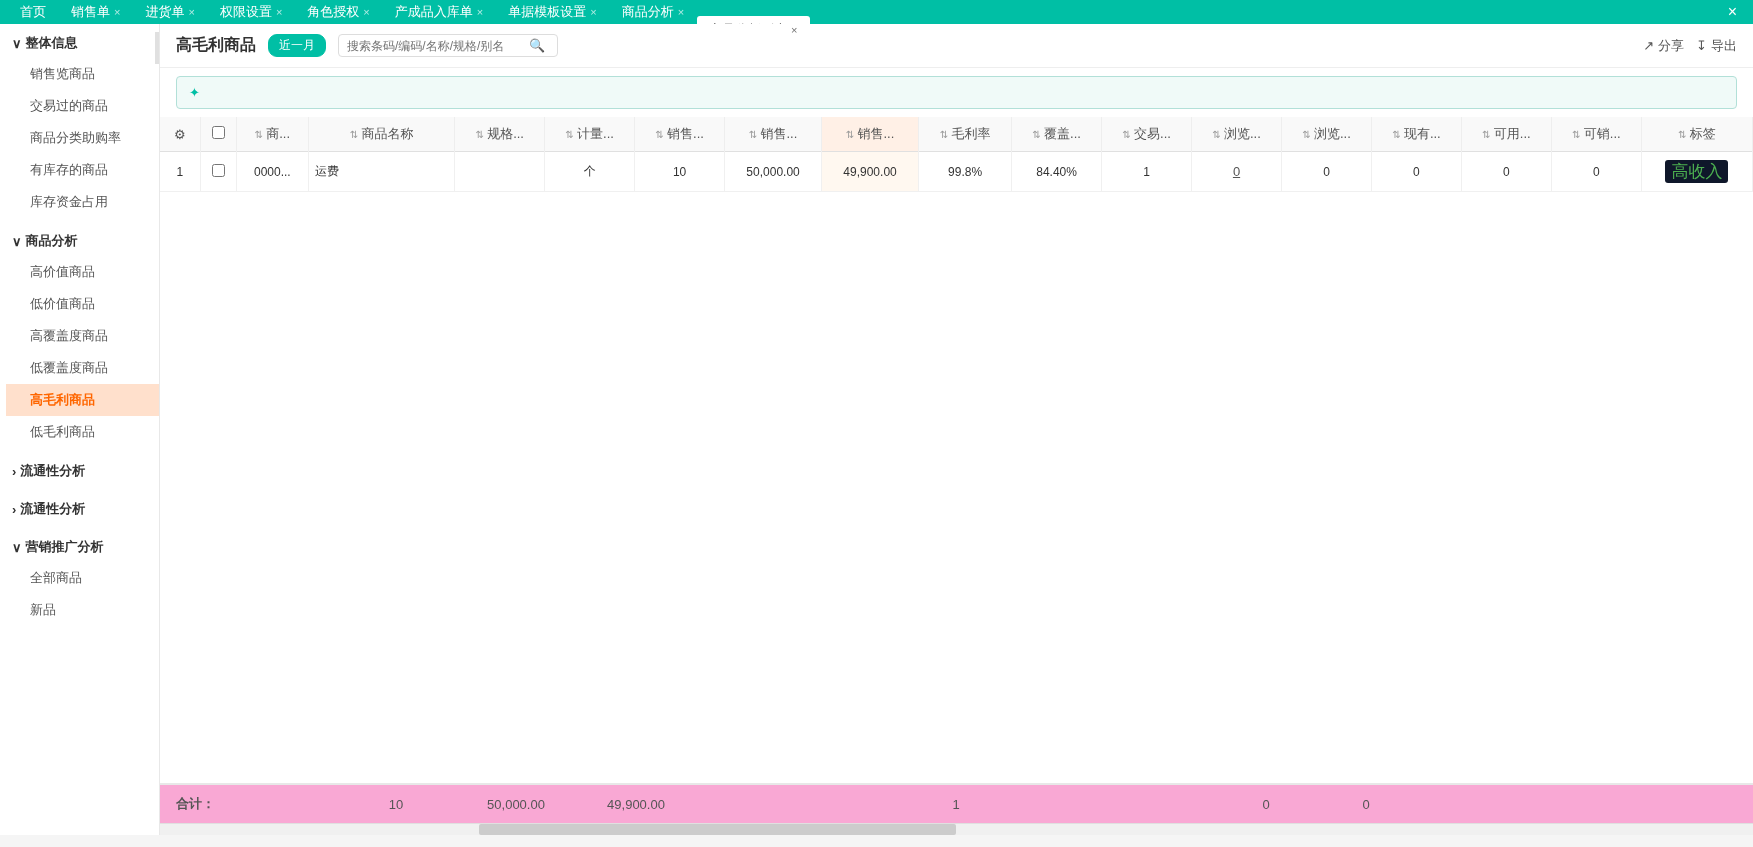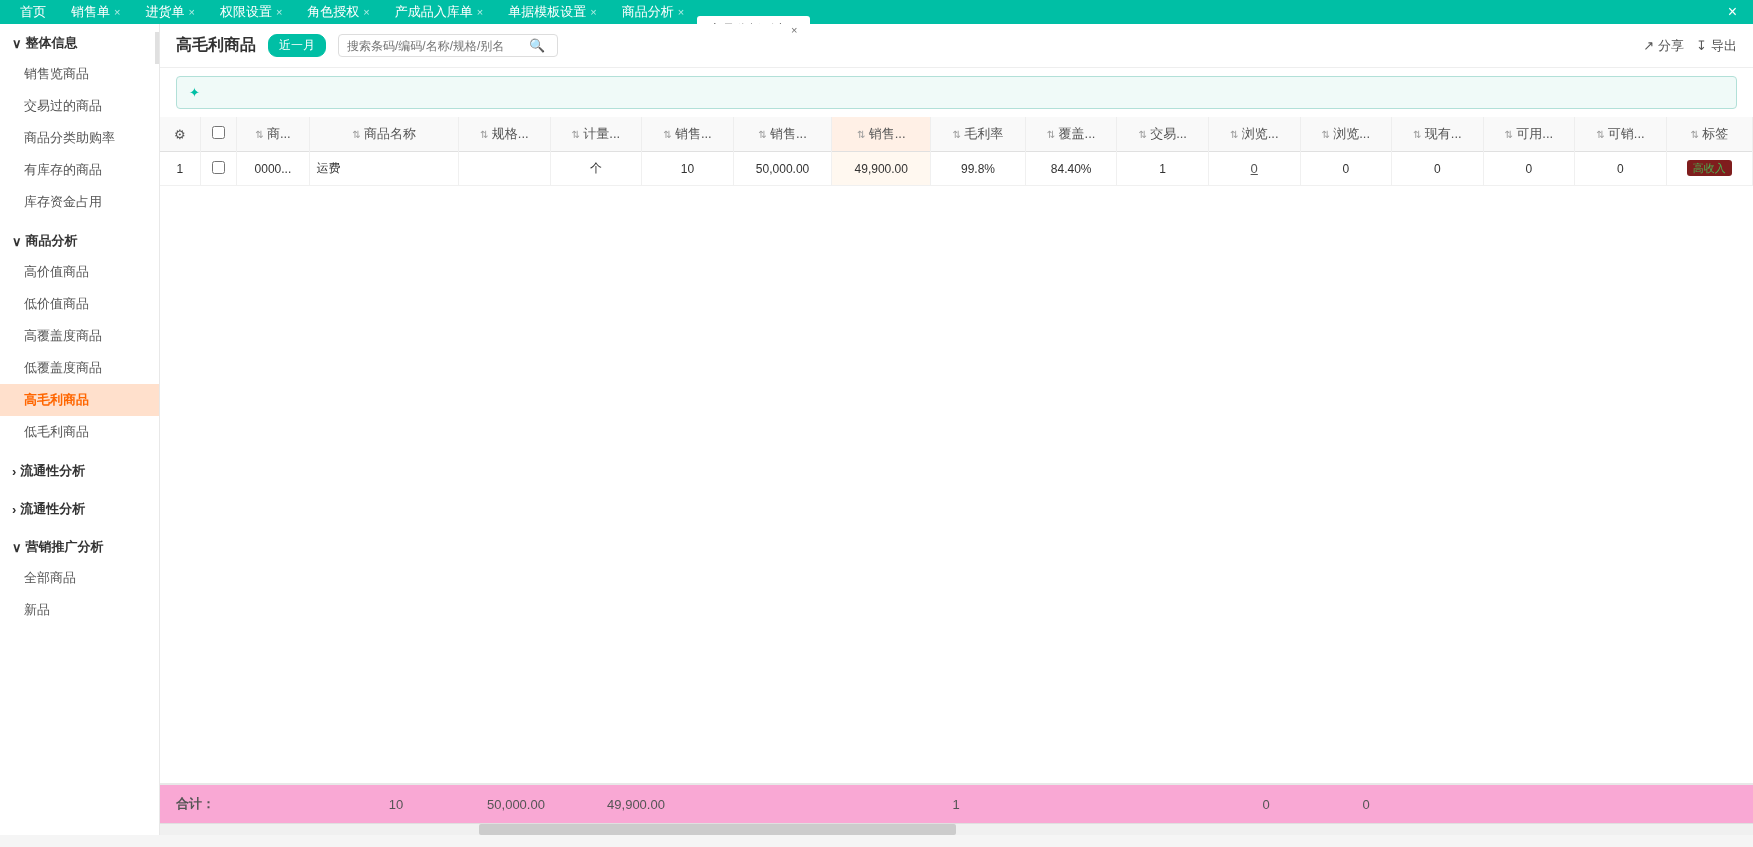--- a/index.html
+++ b/index.html
@@ -78,20 +78,21 @@
       font-weight: bold;
       font-size: 12px;
       cursor: pointer;
       gap: 4px;
     }
     .sidebar-item {
       padding: 7px 12px 7px 24px;
       color: #555;
       cursor: pointer;
       font-size: 12px;
+      margin-left: 6px;
     }
     .sidebar-item.active { background: #ffe0cc; color: #ff6600; font-weight: bold; }
 
     
     .content-area {
       flex: 1;
       display: flex;
       flex-direction: column;
       background: #fff;
       overflow: hidden;
@@ -194,25 +195,25 @@
     thead th .sort-icon { color: #999; font-size: 10px; }
     tbody tr { border-bottom: 1px solid #f0f0f0; }
     tbody td {
       padding: 8px 6px;
       text-align: center;
       color: #333;
       font-size: 12px;
       border-right: 1px solid #f0f0f0;
     }
     .tag-high {
-      background: #7f1d1d;
+      background: #0f172a;
       color: #4caf50;
       border-radius: 3px;
       padding: 2px 6px;
-      font-size: 11px;
+      font-size: 17px;
     }
     .underline { text-decoration: underline; color: #555; }
 
     
     .footer-row {
       background: #f9a8d4;
       border-top: 2px solid #e8e8e8;
       display: flex;
       align-items: center;
       padding: 8px 16px;

